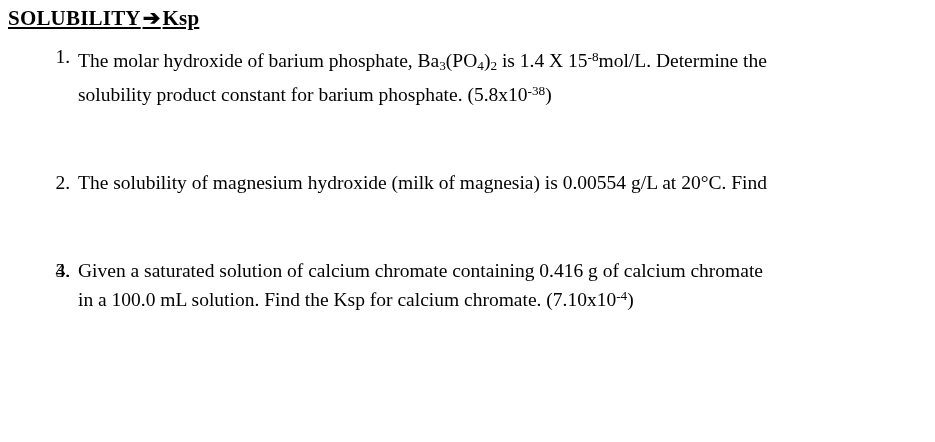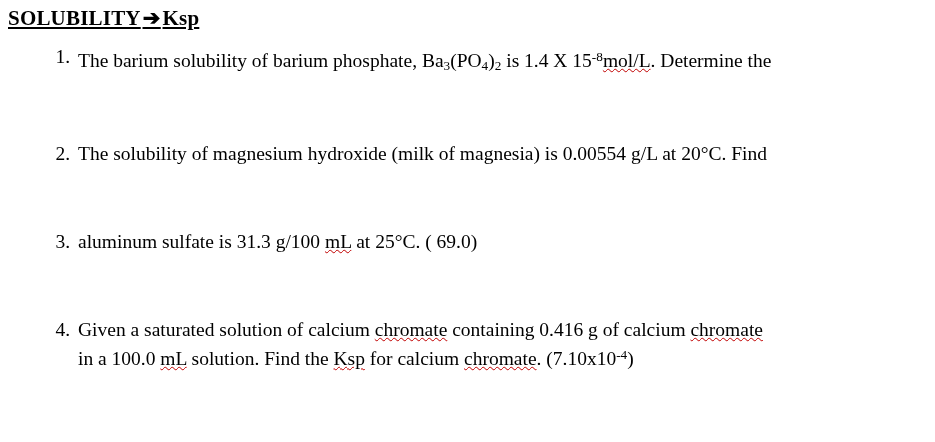--- a/index.html
+++ b/index.html
@@ -70,21 +70,20 @@
   }
   sub {
     font-size: 0.68em;
     vertical-align: -0.25em;
   }
   sup {
     font-size: 0.68em;
     vertical-align: 0.45em;
   }
   .sq {
-    text-decoration: underline;
     text-decoration-style: wavy;
     text-decoration-color: #c00000;
     text-decoration-thickness: 1px;
     margin-top: 8px;
   }
   .gap {
     display: inline-block;
     width: 28px;
   }
 </style>
@@ -94,31 +93,31 @@
 <div class="page">
 
   <div class="title">
     <span>SOLUBILITY</span><span class="arrow">➔</span><span>Ksp</span>
   </div>
 
   <ol class="problems">
 
     <li>
       <span class="num">1.</span>
-      <span class="body-text"><span>The barium solubility of barium phosphate, Ba</span><sub>3</sub><span>(PO</span><sub>4</sub><span>)</span><sub>2</sub><span> is 1.4 X 15</span><sup>-8</sup><span class="sq">mol/L</span><span>. Determine the</span></span>
+      <span class="body-text"><span>The molar hydroxide of barium phosphate, Ba</span><sub>3</sub><span>(PO</span><sub>4</sub><span>)</span><sub>2</sub><span> is 1.4 X 15</span><sup>-8</sup><span class="sq">mol/L</span><span>. Determine the</span></span>
+      <span class="body-text"><span>solubility product constant for barium phosphate. (5.8x10</span><sup>-38</sup><span>)</span></span>
     </li>
 
     <li>
       <span class="num">2.</span>
       <span class="body-text">The solubility of magnesium hydroxide (milk of magnesia) is 0.00554 g/L at 20°C.  Find</span>
     </li>
 
     <li>
       <span class="num">3.</span>
-      <span class="body-text"><span>aluminum sulfate is 31.3 g/100 </span><span class="sq">mL</span><span> at 25°C. ( 69.0)</span></span>
     </li>
 
     <li>
       <span class="num">4.</span>
       <span class="body-text"><span>Given a saturated solution of calcium </span><span class="sq">chromate</span><span> containing 0.416 g of calcium </span><span class="sq">chromate</span></span>
       <span class="body-text"><span>in a 100.0 </span><span class="sq">mL</span><span> solution.  Find the </span><span class="sq">Ksp</span><span> for calcium </span><span class="sq">chromate</span><span>. (7.10x10</span><sup>-4</sup><span>)</span></span>
     </li>
 
   </ol>
 </div>

